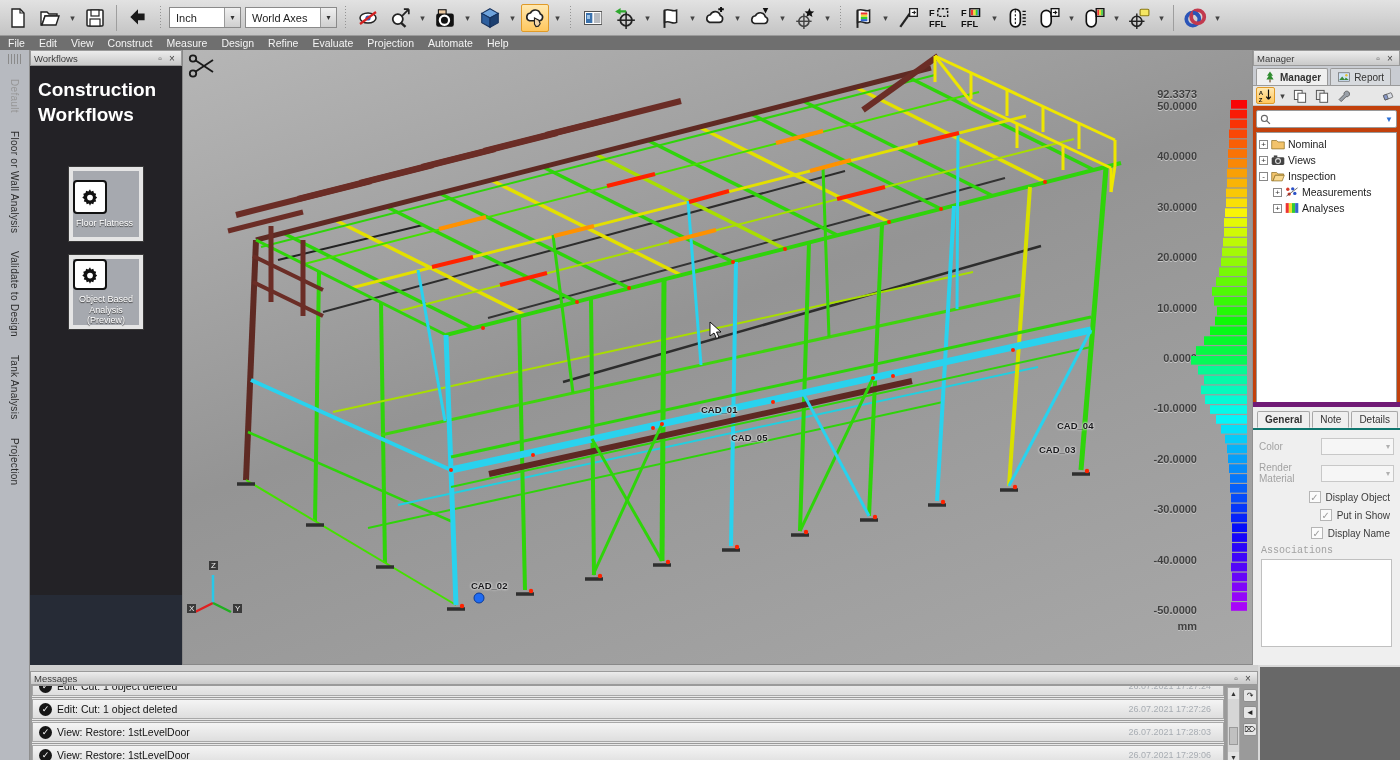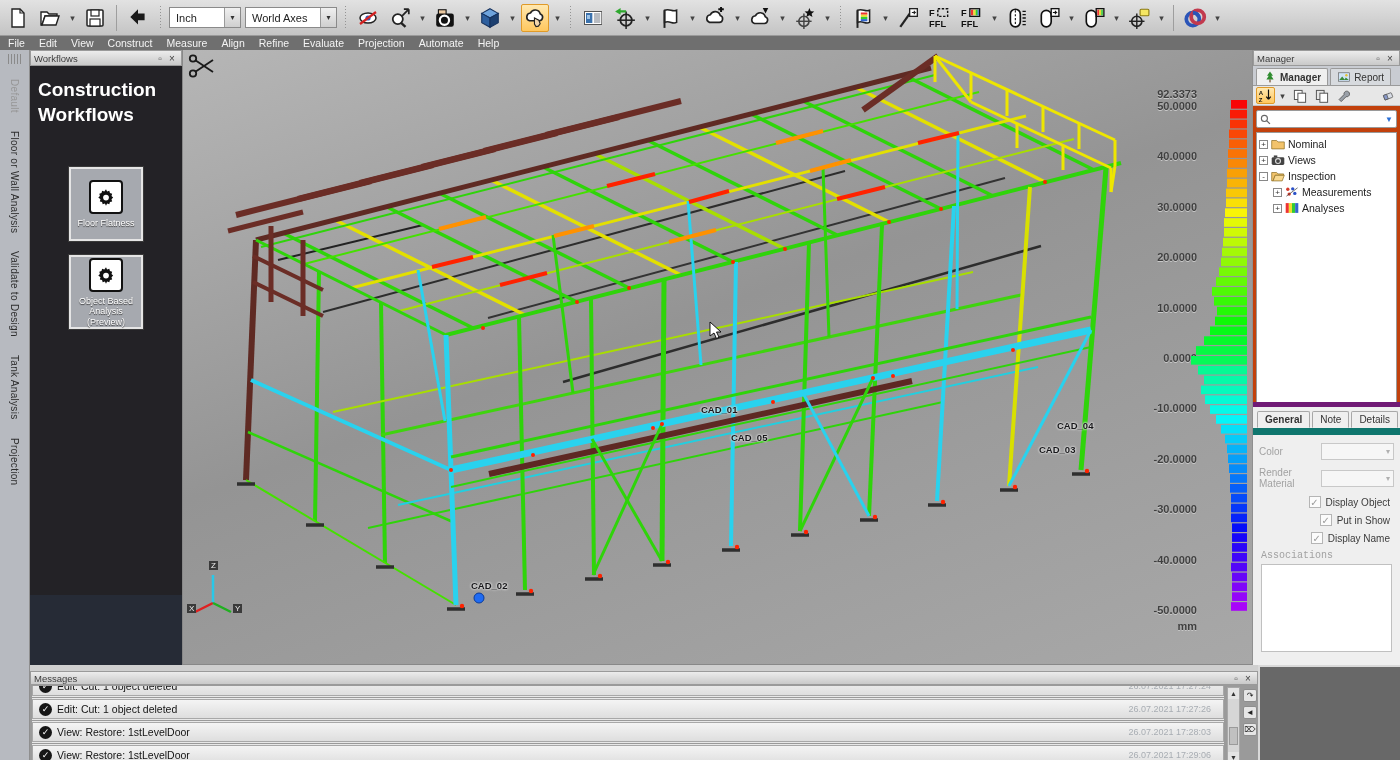--- a/index.html
+++ b/index.html
@@ -33,22 +33,22 @@
   .vtab { writing-mode:vertical-rl; font-size:10px; color:#2e2e2e; margin:9px 0; letter-spacing:.3px; }
   .vtab.dim { color:#979797; }
   
   .wf { position:absolute; left:30px; top:50px; width:152px; height:615px; background:#232226; }
   .phead { height:16px; background:linear-gradient(#ececec,#c9c9c9); border:1px solid #9a9a9a;
     display:flex; align-items:center; font-size:9.5px; color:#3c3c3c; padding:0 3px; }
   .phead .ptitle { flex:1; }
   .winico { font-size:10px; color:#444; width:12px; text-align:center; }
   .wf-body { position:absolute; top:16px; bottom:0; left:0; right:0; background:#232226; }
   .wf-title { color:#fff; font-size:19px; font-weight:bold; line-height:1.3; padding:12px 0 0 8px; }
-  .wf-btn { width:74px; height:74px; margin:0 auto; background:#a6a9af; border:2px solid #e5e5e5;
-    box-shadow:0 0 0 1px #3a3a3a; display:flex; flex-direction:column; align-items:center; justify-content:center; }
+  .wf-btn { width:74px; height:74px; margin:0 auto; background:#a6a9af; border:4px solid #e5e5e5;
+    box-shadow:0 0 0 1px #3a3a3a; display:flex; flex-direction:column; align-items:flex-start; justify-content:center; }
   .wf-btn .gearbox { width:34px; height:34px; background:#fff; border:2px solid #111; border-radius:4px;
     display:flex; align-items:center; justify-content:center; margin-bottom:4px; }
   .wf-btn .lbl { font-size:9px; color:#fff; text-align:center; line-height:1.15; padding:0 3px;
     text-shadow:0 1px 1px #333; }
   .wf-bottom { position:absolute; bottom:0; left:0; right:0; height:70px; background:#262b36; }
   
   .viewport { position:absolute; left:182px; top:50px; width:1070px; height:615px;
     background:linear-gradient(160deg,#b6b6b6 0%, #949494 45%, #a8a8a8 100%);
     border-left:1px solid #888; border-bottom:1px solid #888; overflow:hidden; }
   .cad-label { position:absolute; font-size:9.5px; font-weight:bold; color:#17171a;
@@ -72,21 +72,21 @@
   .mtree { margin:0 3px; height:300px; background:#fff; border:1px solid #9a9a9a; padding:3px 2px; overflow:hidden;}
   .trow { display:flex; align-items:center; gap:3px; font-size:10.5px; color:#222; height:16px; }
   .texp { width:9px; height:9px; border:1px solid #888; background:#fff; font-size:8px; line-height:7px;
     text-align:center; color:#333; flex:none;}
   .ticon { width:14px; height:12px; flex:none; }
   .props { position:absolute; left:0; top:352px; right:0; bottom:0; background:#efefef; }
   .ptabs { display:flex; gap:2px; padding:4px 4px 0 4px; border-top:5px solid #701a75;}
   .ptab { font-size:10px; color:#333; padding:2px 7px; border:1px solid #a8a8a8; border-bottom:1px solid #efefef;
     background:#efefef; border-radius:2px 2px 0 0;}
   .ptab.active { font-weight:bold; }
-  .pbody { border-top:7px solid #0f766e; padding:8px 6px 12px 6px; }
+  .pbody { border-top:2px solid #0f766e; padding:8px 6px 12px 6px; }
   .prow { display:flex; align-items:center; margin-bottom:7px; }
   .plabel { width:62px; font-size:10px; color:#a2a2a2; }
   .pselect { flex:1; height:17px; background:#f6f6f6; border:1px solid #c8c8c8; display:flex; align-items:center; }
   .pselect .sp { flex:1; } .pselect .arr { font-size:8px; color:#b0b0b0; padding-right:3px;}
   .chkrow { display:flex; justify-content:flex-end; align-items:center; gap:5px; margin-bottom:6px; padding-right:4px;}
   .chk { width:12px; height:12px; border:1px solid #b5b5b5; background:#fbfbfb; color:#9a9a9a; font-size:10px;
     line-height:11px; text-align:center; }
   .chklbl { font-size:10px; color:#3c3c3c; }
   .assoc-lbl { font-size:10px; color:#a2a2a2; margin:4px 0 3px 2px;font-family:Liberation Mono, monospace; }
   .assoc-box { height:88px; background:#fff; border:1px solid #c0c0c0; margin:0 2px; }
@@ -319,21 +319,21 @@
     </div>
   <i class="car">▾</i>
 </div>
 
 <div class="menubar">
     <span class="menu-item">File</span>
     <span class="menu-item">Edit</span>
     <span class="menu-item">View</span>
     <span class="menu-item">Construct</span>
     <span class="menu-item">Measure</span>
-    <span class="menu-item">Align</span>
+    <span class="menu-item">Design</span>
     <span class="menu-item">Refine</span>
     <span class="menu-item">Evaluate</span>
     <span class="menu-item">Projection</span>
     <span class="menu-item">Automate</span>
     <span class="menu-item">Help</span>
   </div>
 
 <div class="vtabs">
   <div class="vgrip"></div>
 <div class="vtab dim">Default</div>

